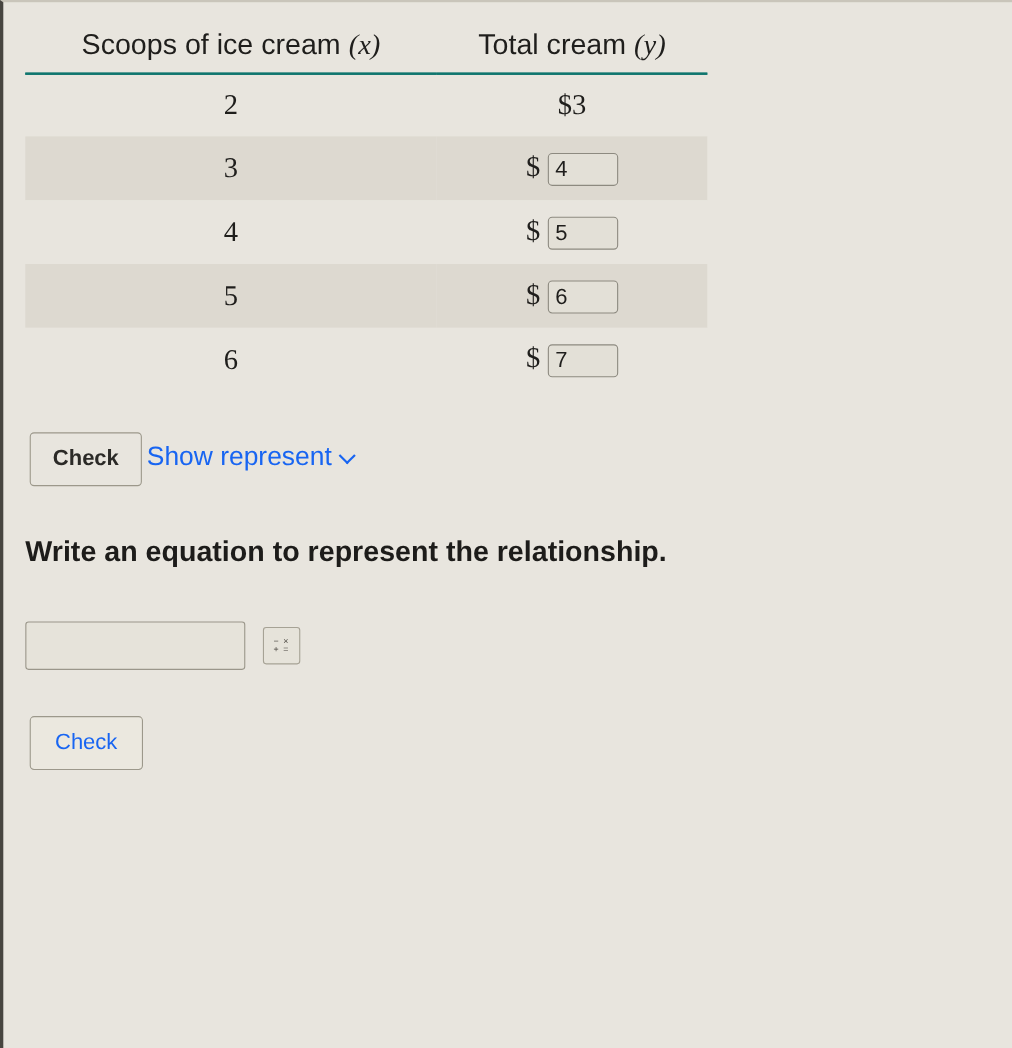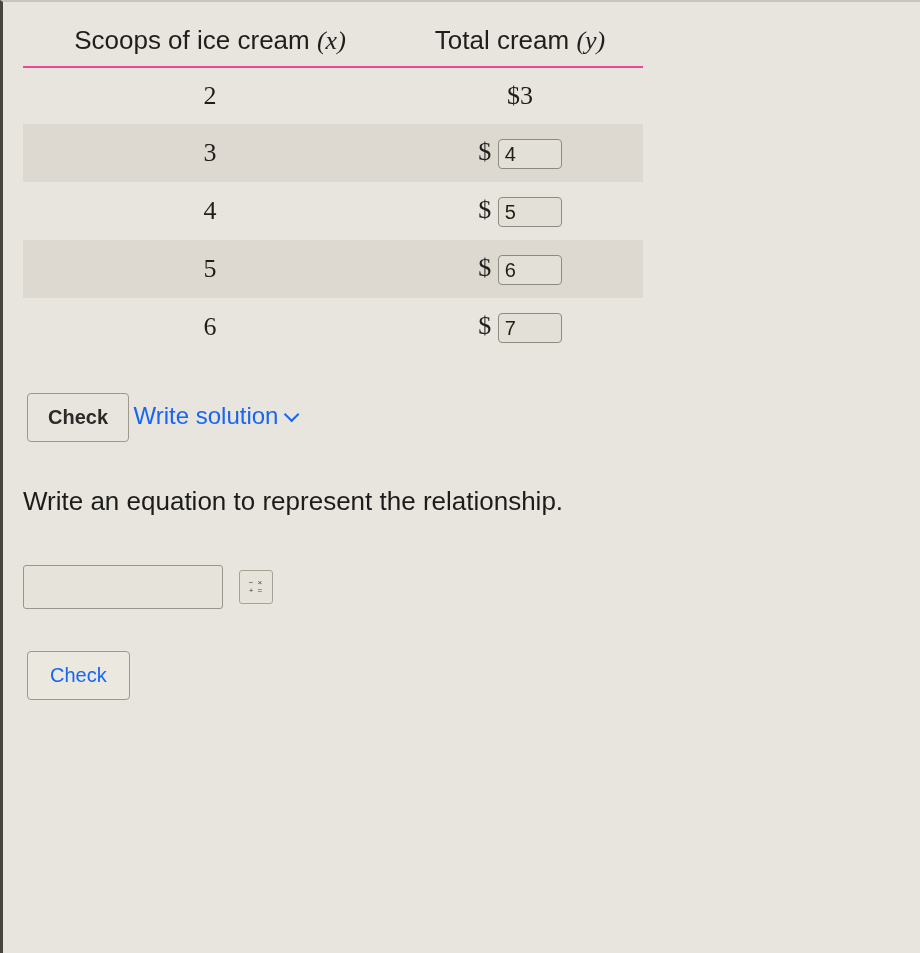--- a/index.html
+++ b/index.html
@@ -17,21 +17,21 @@
     table {
       border-collapse: collapse;
       width: 620px;
       margin-top: 0px;
     }
     th {
       font-weight: 400;
       font-size: 26px;
       text-align: center;
       padding: 8px 12px 10px 12px;
-      border-bottom: 2px solid #ec4899;
+      border-bottom: 2px solid #0f766e;
       white-space: nowrap;
     }
     th .mathvar { font-family: "Georgia", serif; font-style: italic; }
     td {
       text-align: center;
       font-size: 26px;
       font-family: "Georgia", serif;
       padding: 13px 10px;
     }
     tbody tr:nth-child(even) td { background: #ddd9d0; }
@@ -78,21 +78,21 @@
       width: 11px; height: 11px;
       border-right: 2px solid #1865f2;
       border-bottom: 2px solid #1865f2;
       transform: rotate(45deg) translateY(-3px);
     }
     .prompt {
       margin-top: 44px;
     }
     .prompt-heading {
       font-size: 26px;
-      font-weight: 400;
+      font-weight: 700;
       color: #1d1c1a;
     }
     .prompt-sub {
       margin-top: 10px;
       font-size: 25px;
       font-style: italic;
       color: #2b2a26;
     }
     .prompt-sub .mathvar {
       font-family: "Georgia", serif;
@@ -193,21 +193,21 @@
         <span>$</span>
         <span class="num-input">7</span>
       </td>
     </tr>
   </tbody>
 </table>
 
 <button class="check-btn">Check</button>
 
 <div class="show-solution">
-  <span>Write solution</span>
+  <span>Show represent</span>
   <span class="chevron"></span>
 </div>
 
 <div class="prompt">
   <div class="prompt-heading">Write an equation to represent the relationship.</div>
 </div>
 
 <div class="eq-row">
   <input class="eq-input" type="text" value="" style="">
   <div class="keypad-btn">

